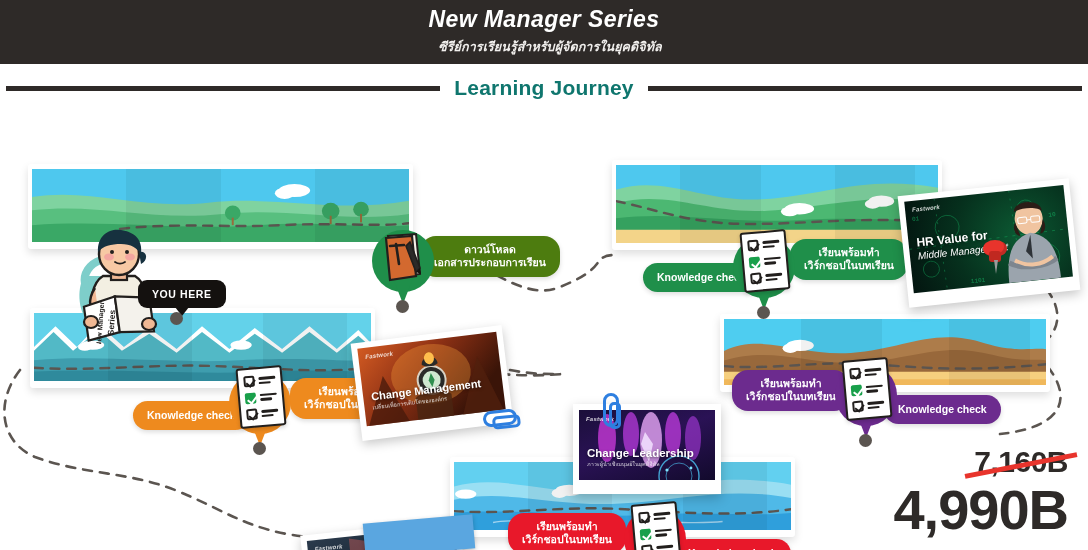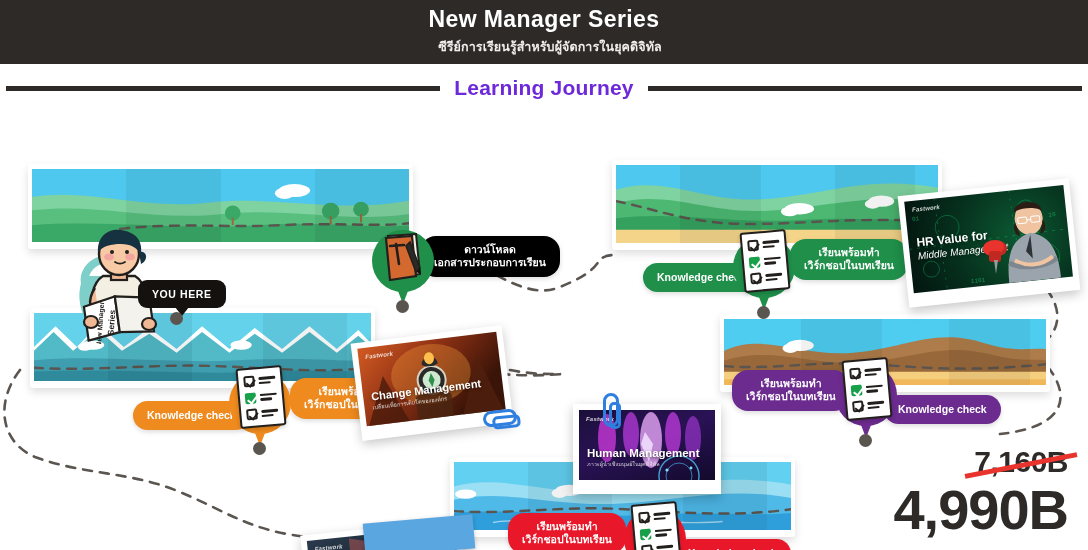--- a/index.html
+++ b/index.html
@@ -9,40 +9,40 @@
     background: #ffffff;
     overflow: hidden;
     position: relative;
   }
 
   
   .header {
     width: 1088px; height: 64px;
     background: #2e2a28;
     display: flex; flex-direction: column;
-    align-items: center; justify-content: center;
+    align-items: center; justify-content: center; font-style: italic;
   }
   .header-title {
     color: #ffffff; font-size: 23px; font-weight: bold;
     letter-spacing: .4px; line-height: 1.1;
   }
   .header-sub {
     color: #f2f0ee; font-size: 12.5px; font-weight: bold;
     margin-top: 4px; letter-spacing: .1px; margin-left: 12px;
   }
 
   
   .section-band {
     width: 1088px; height: 48px;
     display: flex; align-items: center; justify-content: center;
     gap: 14px; padding: 0 6px;
   }
   .rule { flex: 1; height: 5px; background: #2e2a28; }
   .section-title {
-    color: #6d28d9; font-size: 21px; font-weight: bold;
+    color: #0f766e; font-size: 21px; font-weight: bold;
     letter-spacing: .2px; white-space: nowrap;
   }
 
   
   .stage { position: relative; width: 1088px; height: 438px; }
 
   
   .land {
     position: absolute;
     border-radius: 3px;
@@ -374,21 +374,21 @@
       </g>
 
       <ellipse cx="36" cy="96" rx="7" ry="6" fill="#f0b894" stroke="#221f1d" stroke-width="2.2"></ellipse>
       <ellipse cx="94" cy="98" rx="7" ry="6" fill="#f0b894" stroke="#221f1d" stroke-width="2.2"></ellipse>
     </svg>
   </div>
 
   <div class="youhere" style="left:138px; top:168px;">YOU HERE</div>
   <div class="youhere-dot" style="left:170px; top:200px;"></div>
 
-  <div class="plabel two" style="left:420px; top:124px; background:#000000;">
+  <div class="plabel two" style="left:420px; top:124px; background:#4d7c0f;">
     <div>ดาวน์โหลด</div>
     <div>เอกสารประกอบการเรียน</div>
   </div>
   <div class="pin" style="left:372px; top:118px; color:#1f8f4a;">
     <div class="pin-head" style="background:#1f8f4a;"></div>
     <div class="pin-tail"></div>
     <div class="pin-dot"></div>
     <svg style="position:absolute; left:10px; top:2px;" width="44" height="50" viewBox="0 0 44 50">
       <path d="M6 4 L34 2 L38 42 L10 46 Z" fill="#f6f2e9" stroke="#221f1d" stroke-width="2"></path>
       <path d="M4 6 L30 4 L34 44 L8 48 Z" fill="#d3692f" stroke="#221f1d" stroke-width="2.2"></path>
@@ -610,21 +610,21 @@
           <ellipse cx="94" cy="24" rx="8" ry="22" fill="#c23ce0" opacity=".75"></ellipse>
           <ellipse cx="114" cy="28" rx="8" ry="22" fill="#9a34cc" opacity=".7"></ellipse>
           <path d="M66 22 L74 34 L70 52 L62 34 Z" fill="#f2e2ff" opacity=".85"></path>
         </g>
         <circle cx="100" cy="66" r="20" fill="none" stroke="#4cc6f5" stroke-width="1.4" opacity=".8"></circle>
         <circle cx="100" cy="66" r="13" fill="none" stroke="#4cc6f5" stroke-width="1" opacity=".6"></circle>
         <circle cx="88" cy="60" r="1.6" fill="#7fe3ff"></circle>
           <circle cx="112" cy="58" r="1.4" fill="#7fe3ff"></circle>
       </svg>
       <div class="card-brand">Fastwork</div>
-      <div class="card-title" style="bottom:20px; font-size:11.5px;">Human Management</div>
+      <div class="card-title" style="bottom:20px; font-size:11.5px;">Change Leadership</div>
       <div class="card-sub" style="bottom:12px;">ภาวะผู้นำเชิงมนุษย์ในยุคดิจิทัล</div>
     </div>
   </div>
   <div class="clip vert" style="left:603px; top:281px;"></div>
 
   <div class="card" style="left:305px; top:415px; width:160px; height:100px; transform:rotate(-6deg);">
     <div class="card-img" style="background:linear-gradient(165deg,#2a3a4c 0%, #17222e 55%, #0b1118 100%);">
       <svg style="position:absolute; inset:0;" viewBox="0 0 148 86" preserveAspectRatio="none">
         <path d="M0 86 L0 58 C 20 46, 40 56, 58 46 L58 86 Z" fill="#1d2a38"></path>
 

